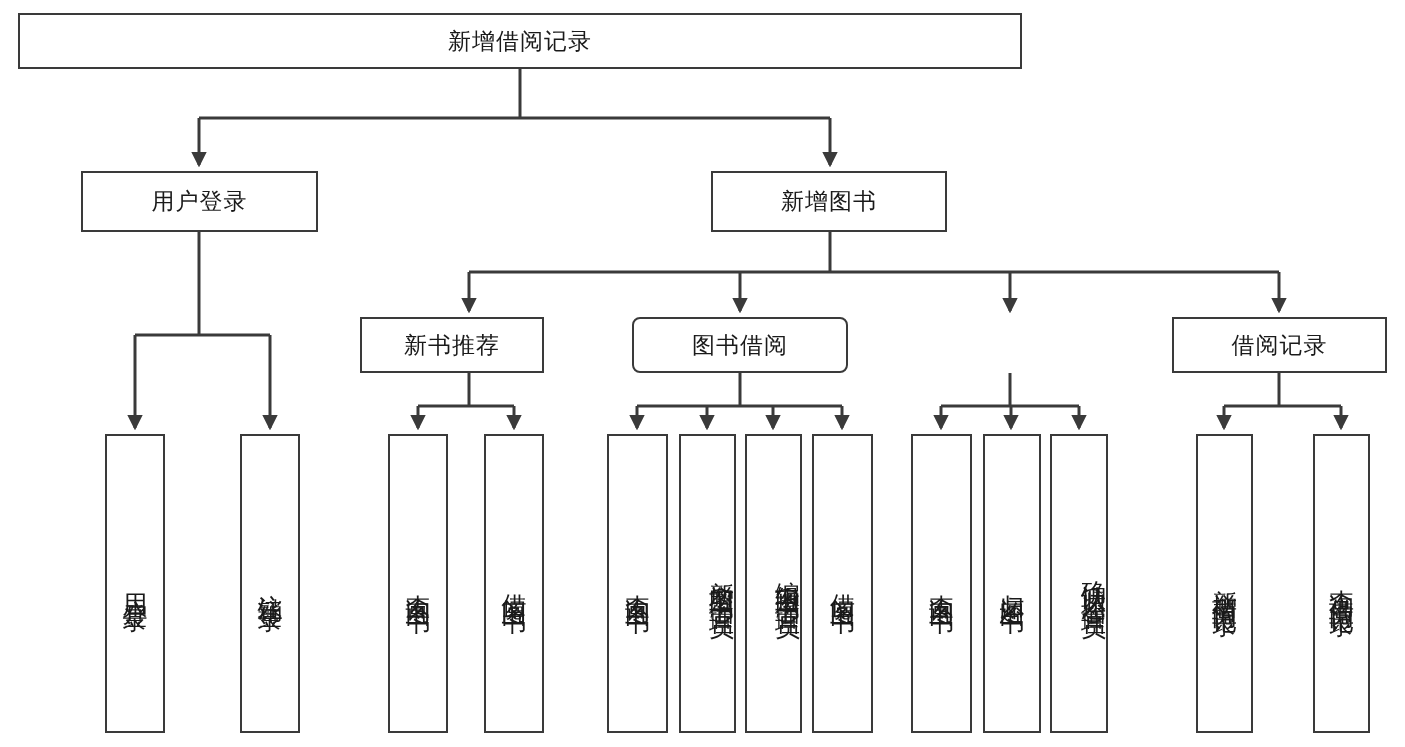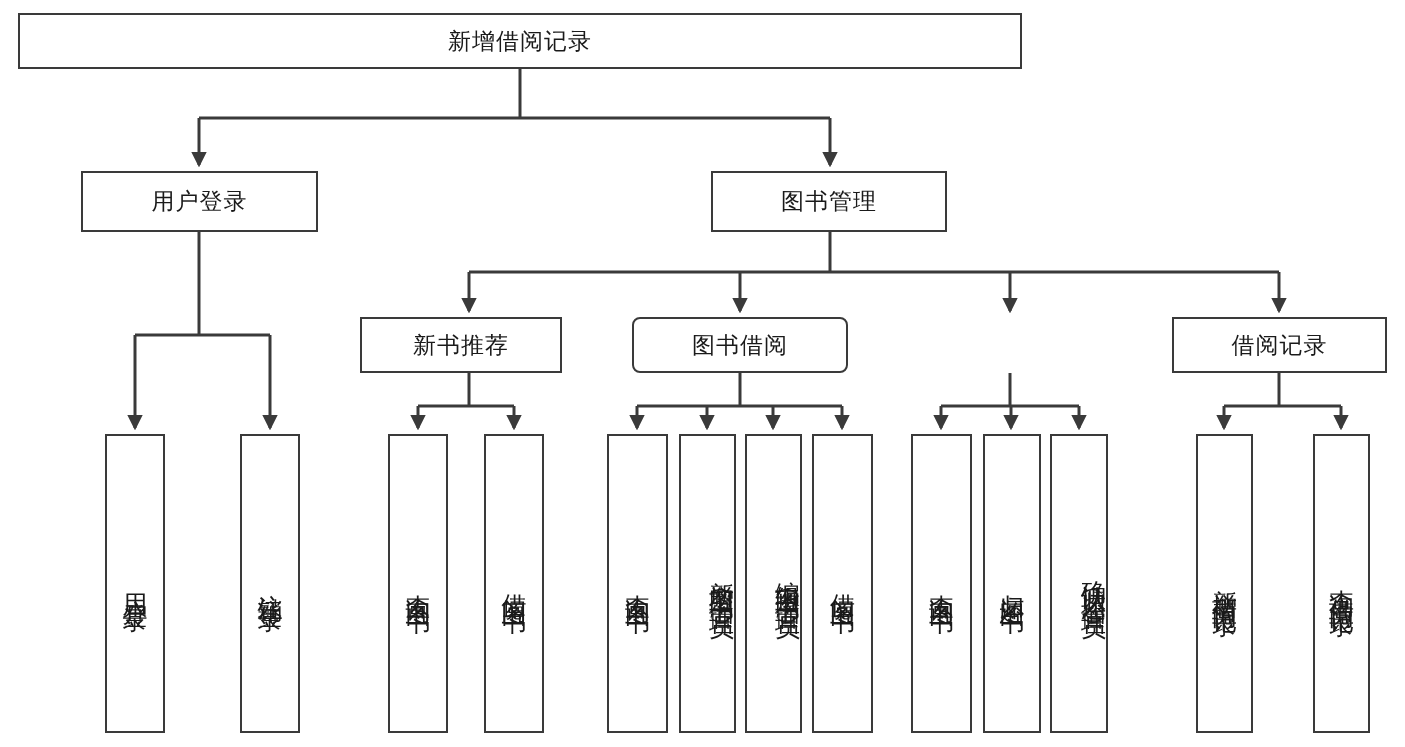--- a/index.html
+++ b/index.html
@@ -116,24 +116,24 @@
 
   <div class="node h-label" style="left:18px; top:13px; width:1004px; height:56px;">
     <span>新增借阅记录</span>
   </div>
 
   <div class="node h-label" style="left:81px; top:171px; width:237px; height:61px;">
     <span>用户登录</span>
   </div>
 
   <div class="node h-label" style="left:711px; top:171px; width:236px; height:61px;">
-    <span>图书管理</span>
+    <span>新增图书</span>
   </div>
 
-  <div class="node h-label" style="left:360px; top:317px; width:202px; height:56px;">
+  <div class="node h-label" style="left:360px; top:317px; width:184px; height:56px;">
     <span>新书推荐</span>
   </div>
 
   <div class="node h-label" style="left:632px; top:317px; width:216px; height:56px;border-radius:8px;">
     <span>图书借阅</span>
   </div>
 
 
   <div class="node h-label" style="left:1172px; top:317px; width:215px; height:56px;">
     <span>借阅记录</span>

